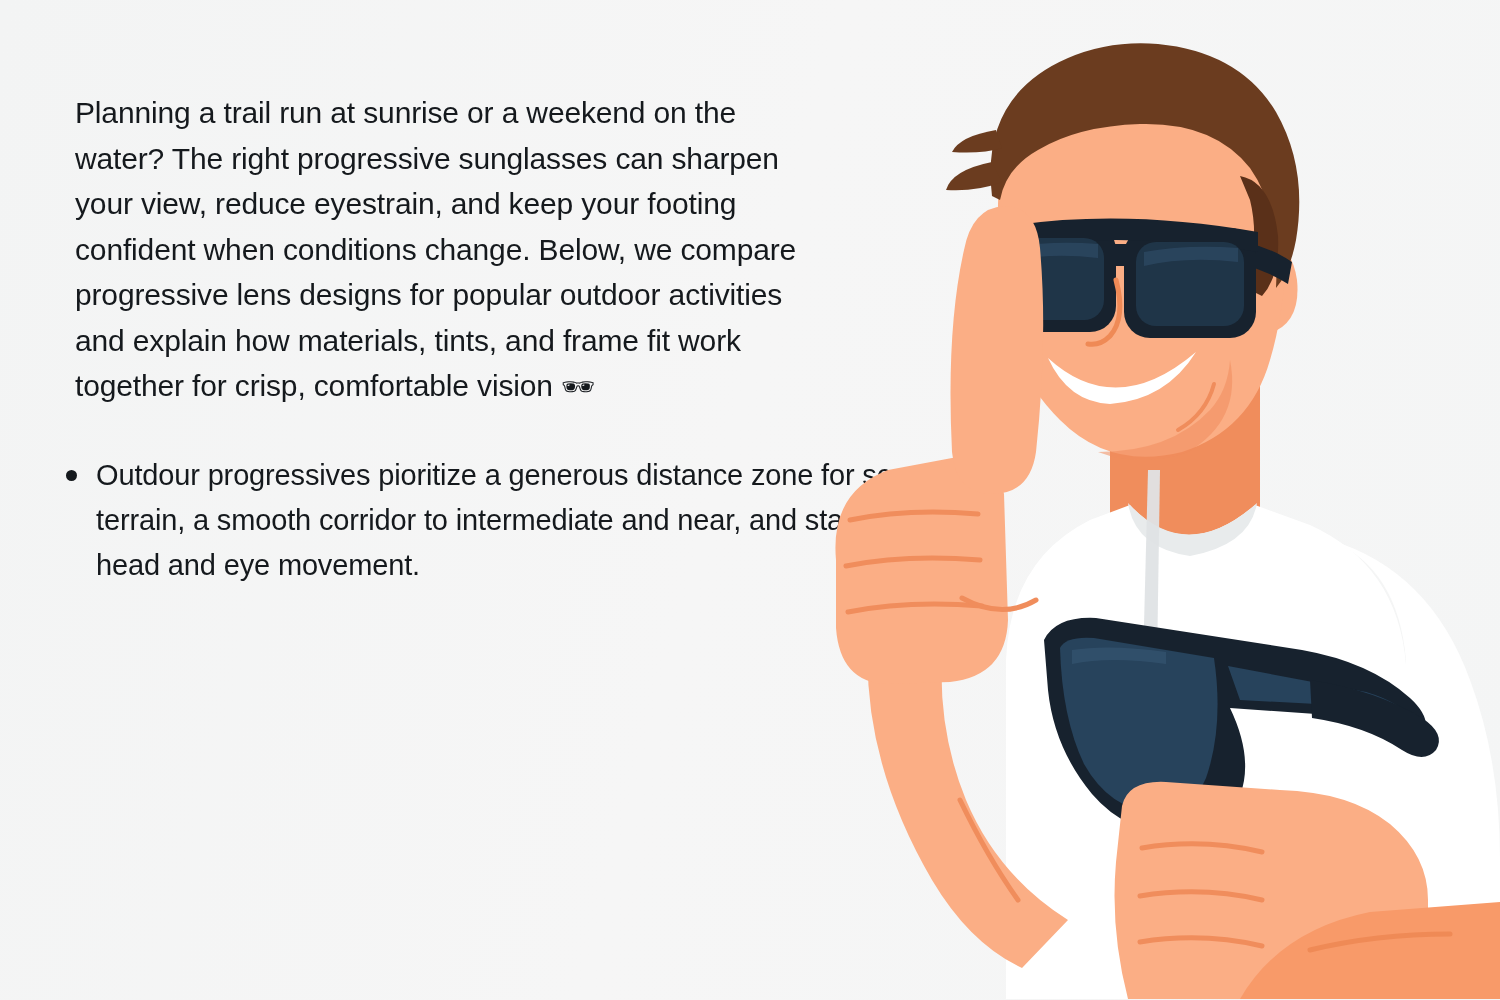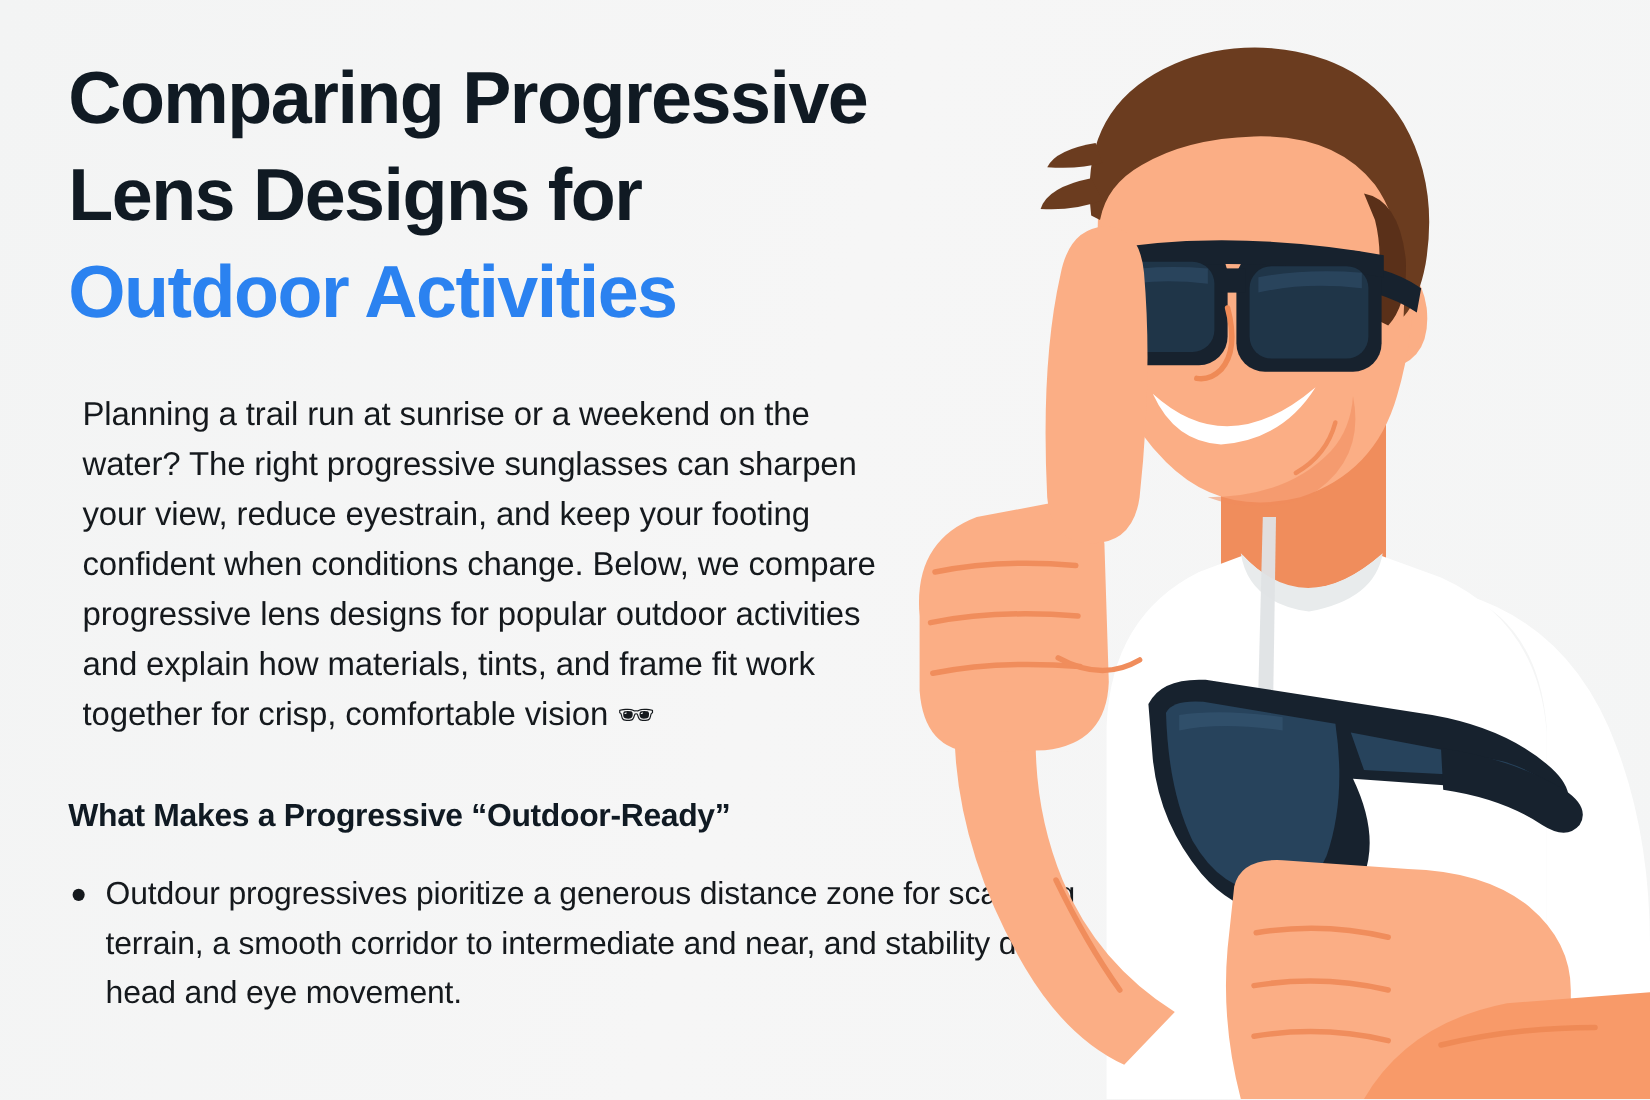--- a/index.html
+++ b/index.html
@@ -103,29 +103,23 @@
   }
   .illustration svg { display: block; width: 100%; height: 100%; }
 </style>
 </head>
 <body>
 
 <div id="canvas">
 
   <div class="text-col">
 
-    <h1 class="headline">
-      <span class="line">Comparing Progressive</span>
-      <span class="line">Lens Designs for</span>
-      <span class="line accent">Outdoor Activities</span>
-    </h1>
 
     <p class="lede"><span>Planning a trail run at sunrise or a weekend on the water? The right progressive sunglasses can sharpen your view, reduce eyestrain, and keep your footing confident when conditions change. Below, we compare progressive lens designs for popular outdoor activities and explain how materials, tints, and frame fit work together for crisp, comfortable vision </span><span class="emoji">🕶</span></p>
 
-    <h2 class="subhead">What Makes a Progressive “Outdoor-Ready”</h2>
 
     <ul class="bullet-list">
       <li class="bullet-item">
         <span class="dot"></span>
         <span>Outdour progressives pioritize a generous distance zone for scanning terrain, a smooth corridor to intermediate and near, and stability during head and eye movement.</span>
       </li>
     </ul>
 
   </div>
 

